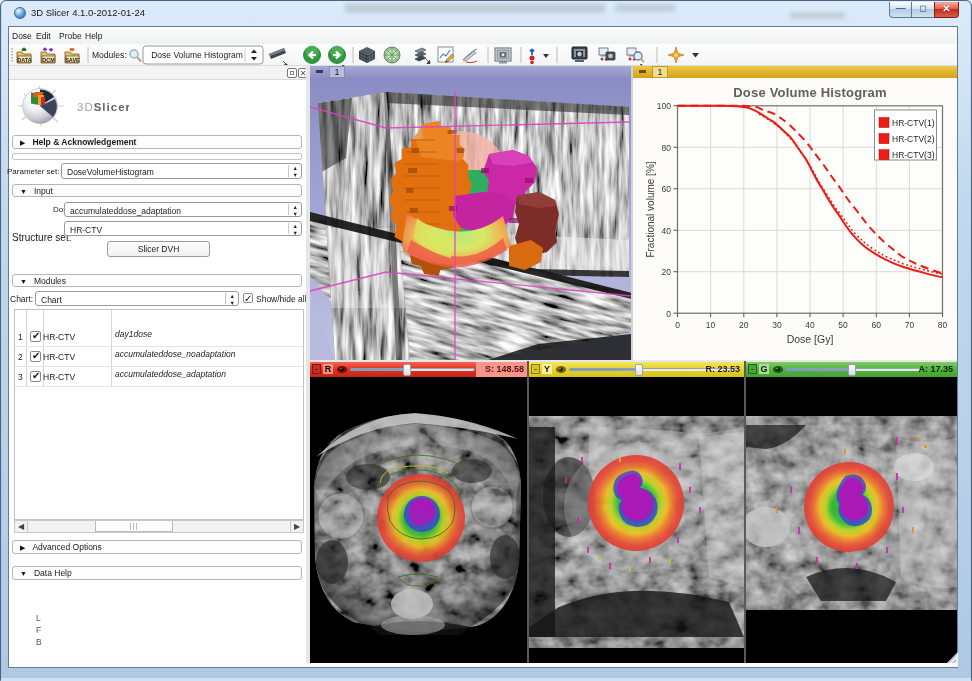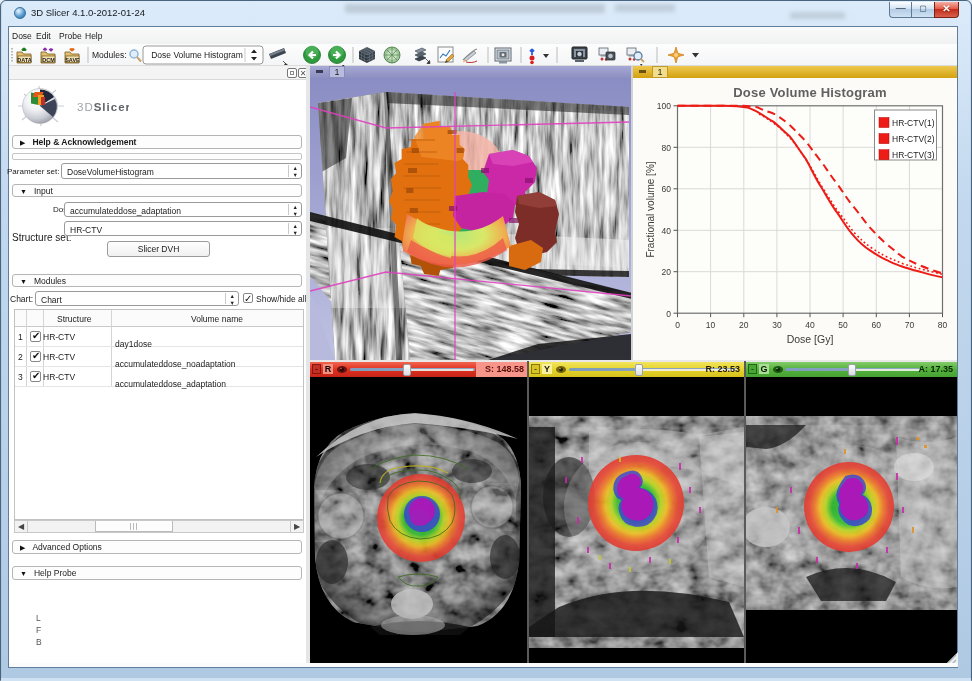--- a/index.html
+++ b/index.html
@@ -8,21 +8,21 @@
 .abs { position:absolute; }
 .combo { background:#fff; border:1px solid #9a9a9a; border-radius:3px; font-size:8.5px; color:#1a1a1a; }
 .combo span { position:absolute; left:5px; top:3px; }
 .combo::after { content:""; position:absolute; right:12px; top:1px; bottom:1px; width:1px; background:#c9c9c9; }
 .combo::before { content:"\25B2\A\25BC"; white-space:pre; position:absolute; right:3px; top:1px; font-size:5.5px; line-height:6.5px; color:#222; }
 .trow { position:absolute; left:0; width:100%; height:20px; border-bottom:1px solid #e4e4e4; }
 .trow .tn { position:absolute; left:3px; top:5px; }
 .trow .tc { position:absolute; left:15px; top:4px; width:11px; height:11px; background:#fff; border:1px solid #888; border-radius:2px; }
 .trow .tc::after { content:"\2714"; position:absolute; left:1px; top:-2px; font-size:10px; color:#111; }
 .trow .ts { position:absolute; left:28px; top:5px; }
-.trow .tv { position:absolute; left:100px; top:12px; }
+.trow .tv { position:absolute; left:100px; top:2px;font-style:italic; }
 </style>
 </head>
 <body>
 
 <div class="abs" id="frame" style="left:0;top:0;width:972px;height:681px;background:linear-gradient(180deg,#cadcf0 0%,#b7cde6 40%,#a8c2de 100%);border:1px solid #48647e;border-radius:6px 6px 0 0;"></div>
 <div class="abs" style="left:2px;top:1px;width:968px;height:678px;background:linear-gradient(180deg,#dcebfa 0%,#c2d8ee 30%,#b0c9e3 100%);border-radius:5px 5px 0 0;"></div>
 
 <div class="abs" style="left:14px;top:7px;width:12px;height:12px;border-radius:6px;background:radial-gradient(circle at 35% 30%,#eef6ff,#5a9fd4 55%,#1d5a94);border:1px solid #3a6f9e;"></div>
 <div class="abs" style="left:31px;top:7px;font-size:9.5px;color:#15181c;">3D Slicer 4.1.0-2012-01-24</div>
 
@@ -254,24 +254,20 @@
 <div class="abs" style="left:12px;top:274px;width:290px;height:13px;background:#fdfdfd;border:1px solid #b5b5b5;border-radius:3px;font-size:8.5px;color:#1a1a1a;line-height:13px;"><span style="margin-left:7px;font-size:7px;color:#111;">▼</span><span style="margin-left:7px;">Modules</span></div>
 
 <div class="abs" style="left:10px;top:294px;font-size:8.5px;color:#1a1a1a;">Chart:</div>
 <div class="abs combo" style="left:35px;top:291px;width:204px;height:15px;">
     <span>Chart</span>
   </div>
 <div class="abs" style="left:243px;top:293px;width:10px;height:10px;background:#fff;border:1px solid #888;border-radius:2px;font-size:10px;line-height:9px;color:#111;text-align:center;">✓</div>
 <div class="abs" style="left:256px;top:294px;font-size:8.5px;color:#1a1a1a;">Show/hide all</div>
 
 <div class="abs" style="left:14px;top:309px;width:290px;height:211px;background:#fff;border:1px solid #c2c2c2;font-size:8.5px;color:#1a1a1a;">
- <div style="position:absolute;left:0;top:0;width:100%;height:17px;border-bottom:1px solid #c9c9c9;background:#fbfbfb;">
-  <span style="position:absolute;left:42px;top:4px;">Structure</span>
-  <span style="position:absolute;left:176px;top:4px;">Volume name</span>
- </div>
  <div style="position:absolute;left:11px;top:0;width:1px;height:77px;background:#d5d5d5;"></div>
  <div style="position:absolute;left:28px;top:0;width:1px;height:77px;background:#d5d5d5;"></div>
  <div style="position:absolute;left:96px;top:0;width:1px;height:77px;background:#d5d5d5;"></div>
  <div class="trow" style="top:17px;">
       <span class="tn">1</span>
       <span class="tc"></span>
       <span class="ts">HR-CTV</span>
       <span class="tv">day1dose</span>
     </div>
  <div class="trow" style="top:37px;">
@@ -288,21 +284,21 @@
     </div>
 </div>
 
 <div class="abs" style="left:14px;top:520px;width:290px;height:13px;background:#f2f2f2;border:1px solid #c8c8c8;">
  <div style="position:absolute;left:0;top:0;width:13px;height:11px;border-right:1px solid #c8c8c8;font-size:8px;color:#444;text-align:center;line-height:11px;">◀</div>
  <div style="position:absolute;right:0;top:0;width:13px;height:11px;border-left:1px solid #c8c8c8;font-size:8px;color:#444;text-align:center;line-height:11px;">▶</div>
  <div style="position:absolute;left:80px;top:0;width:78px;height:11px;background:#fdfdfd;border:1px solid #bbb;border-top:none;text-align:center;line-height:9px;font-size:8px;color:#999;letter-spacing:1px;">|||</div>
 </div>
 
 <div class="abs" style="left:12px;top:540px;width:290px;height:14px;background:#fdfdfd;border:1px solid #b5b5b5;border-radius:3px;font-size:8.5px;color:#1a1a1a;line-height:13px;"><span style="margin-left:7px;font-size:7px;color:#111;">▶</span><span style="margin-left:7px;">Advanced Options</span></div>
-<div class="abs" style="left:12px;top:566px;width:290px;height:14px;background:#fdfdfd;border:1px solid #b5b5b5;border-radius:3px;font-size:8.5px;color:#1a1a1a;line-height:13px;"><span style="margin-left:7px;font-size:7px;color:#111;">▼</span><span style="margin-left:7px;">Help Probe</span></div>
+<div class="abs" style="left:12px;top:566px;width:290px;height:14px;background:#fdfdfd;border:1px solid #b5b5b5;border-radius:3px;font-size:8.5px;color:#1a1a1a;line-height:13px;"><span style="margin-left:7px;font-size:7px;color:#111;">▼</span><span style="margin-left:7px;">Data Help</span></div>
 
 <div class="abs" style="left:36px;top:612px;font-size:8.5px;color:#555;line-height:12px;">L<br>F<br>B</div>
 
 <div class="abs" style="left:306px;top:66px;width:4px;height:601px;background:#e4e6e8;"></div>
 
 <div class="abs" style="left:310px;top:66px;width:321px;height:12px;background:linear-gradient(180deg,#a6a9d4,#8c8fc0);">
  <div style="position:absolute;left:6px;top:4px;width:7px;height:3px;background:#3a3a55;"></div>
  <div style="position:absolute;left:19px;top:0px;width:16px;height:12px;background:#babcdf;border:1px solid #8a8cb8;font-size:9px;color:#222;text-align:center;line-height:11px;">1</div>
 </div>
 <div class="abs" id="view3d" style="left:310px;top:78px;width:321px;height:282px;background:linear-gradient(180deg,#8a8dc3,#c0c2e3);"></div>

